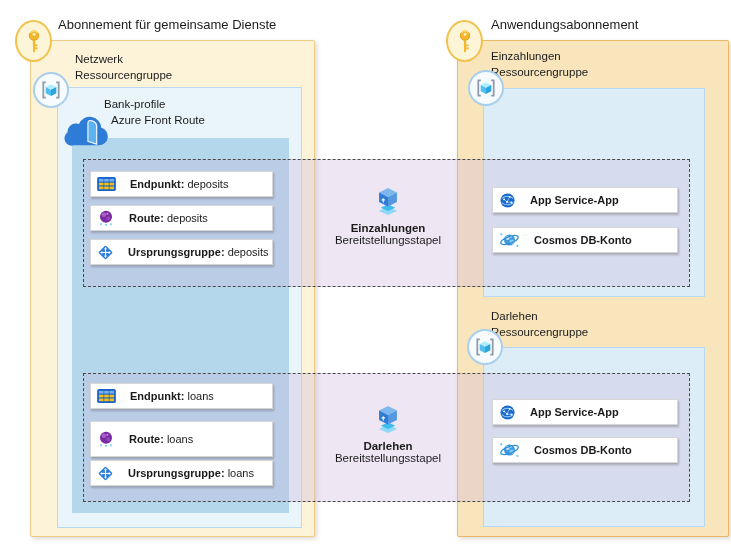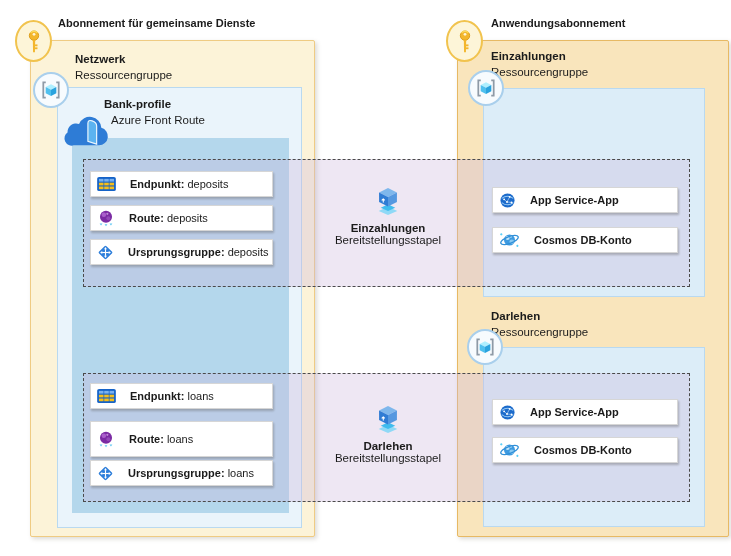--- a/index.html
+++ b/index.html
@@ -10,22 +10,22 @@
   .sub { background:#FCF3D8; border:1px solid #EFCB83; border-radius:2px;
          box-shadow:2px 2px 4px rgba(120,110,90,.25); z-index:0; }
   .sub.right { background:#F9E5BC; border-color:#E7B964; }
   .rgbox { background:#EAF4FB; border:1px solid #B9D9F0; z-index:1; }
   .rgbox.right { background:#DCEDF8; }
   .fdbox { background:#B4D7EC; z-index:2; }
   .keybadge { border-radius:50%; background:#FDF5D8; border:2px solid #F1C34E; z-index:3;
               display:flex; align-items:center; justify-content:center; }
   .circ { border-radius:50%; background:#F7FBFE; border:2px solid #A9CFEC; z-index:3;
           display:flex; align-items:center; justify-content:center; }
-  .title { font-weight:bold; font-size:11px; white-space:nowrap; z-index:3; }
-  .h-name { font-weight:bold; font-size:11.5px; white-space:nowrap; z-index:3; }
+  .title { font-weight:normal; font-size:13px; white-space:nowrap; z-index:3; }
+  .h-name { font-weight:normal; font-size:11.5px; white-space:nowrap; z-index:3; }
   .h-type { font-size:11.5px; white-space:nowrap; z-index:3;text-align:right; }
   .stack { border:1.6px dashed #4A4A4A; background:rgba(202,183,220,0.33); z-index:4; }
   .card { background:#ffffff; border:1px solid #D6D6D6; box-shadow:1px 1.5px 2px rgba(100,100,100,.4);
           z-index:5; display:flex; align-items:center; gap:6px; padding:0 4px 0 6px;
           font-size:11px; white-space:nowrap; }
   .card b { font-weight:bold;padding-left:8px; }
   .stacklabel { z-index:5; display:flex; flex-direction:column; align-items:center;
                 text-align:center; font-size:11.5px; width:140px; }
   .stacklabel .s-name { font-weight:bold; margin-top:6px; }
   .icon { display:block; flex:0 0 auto; }

